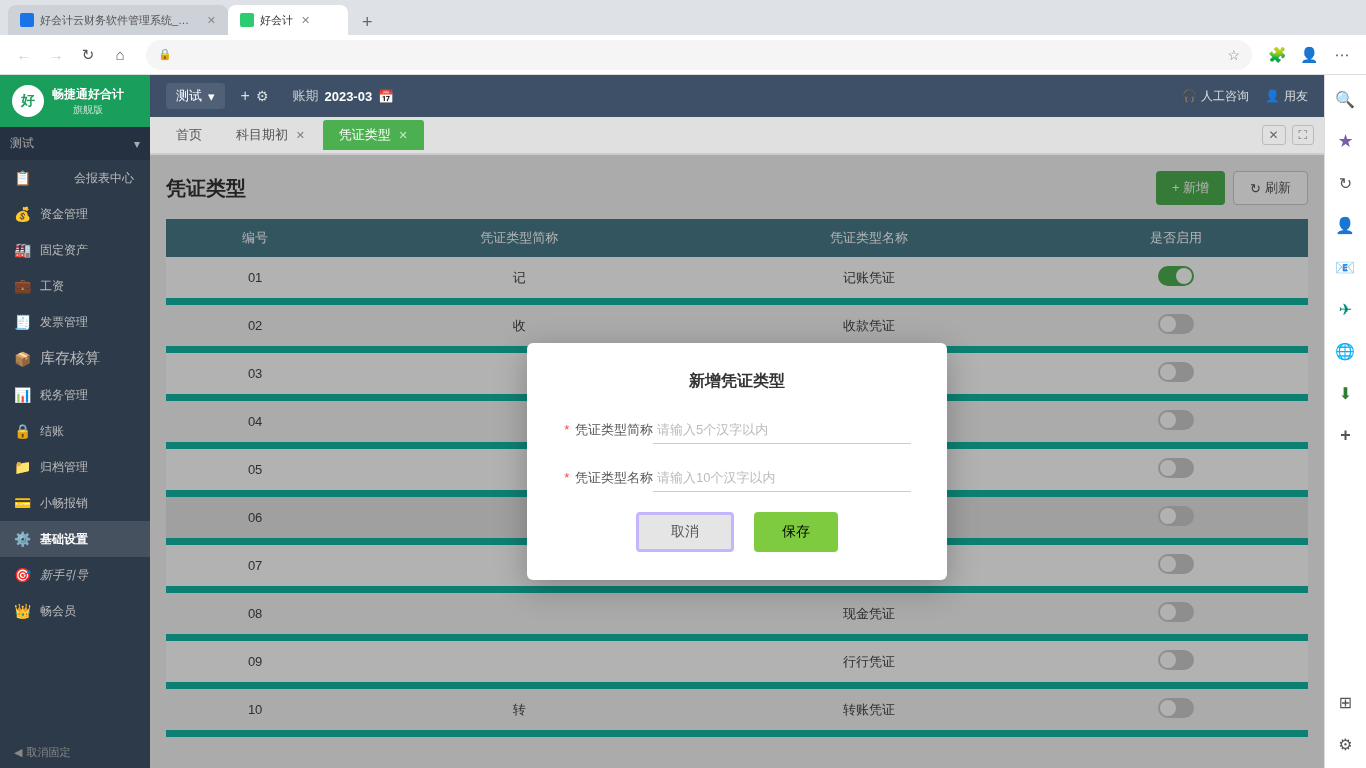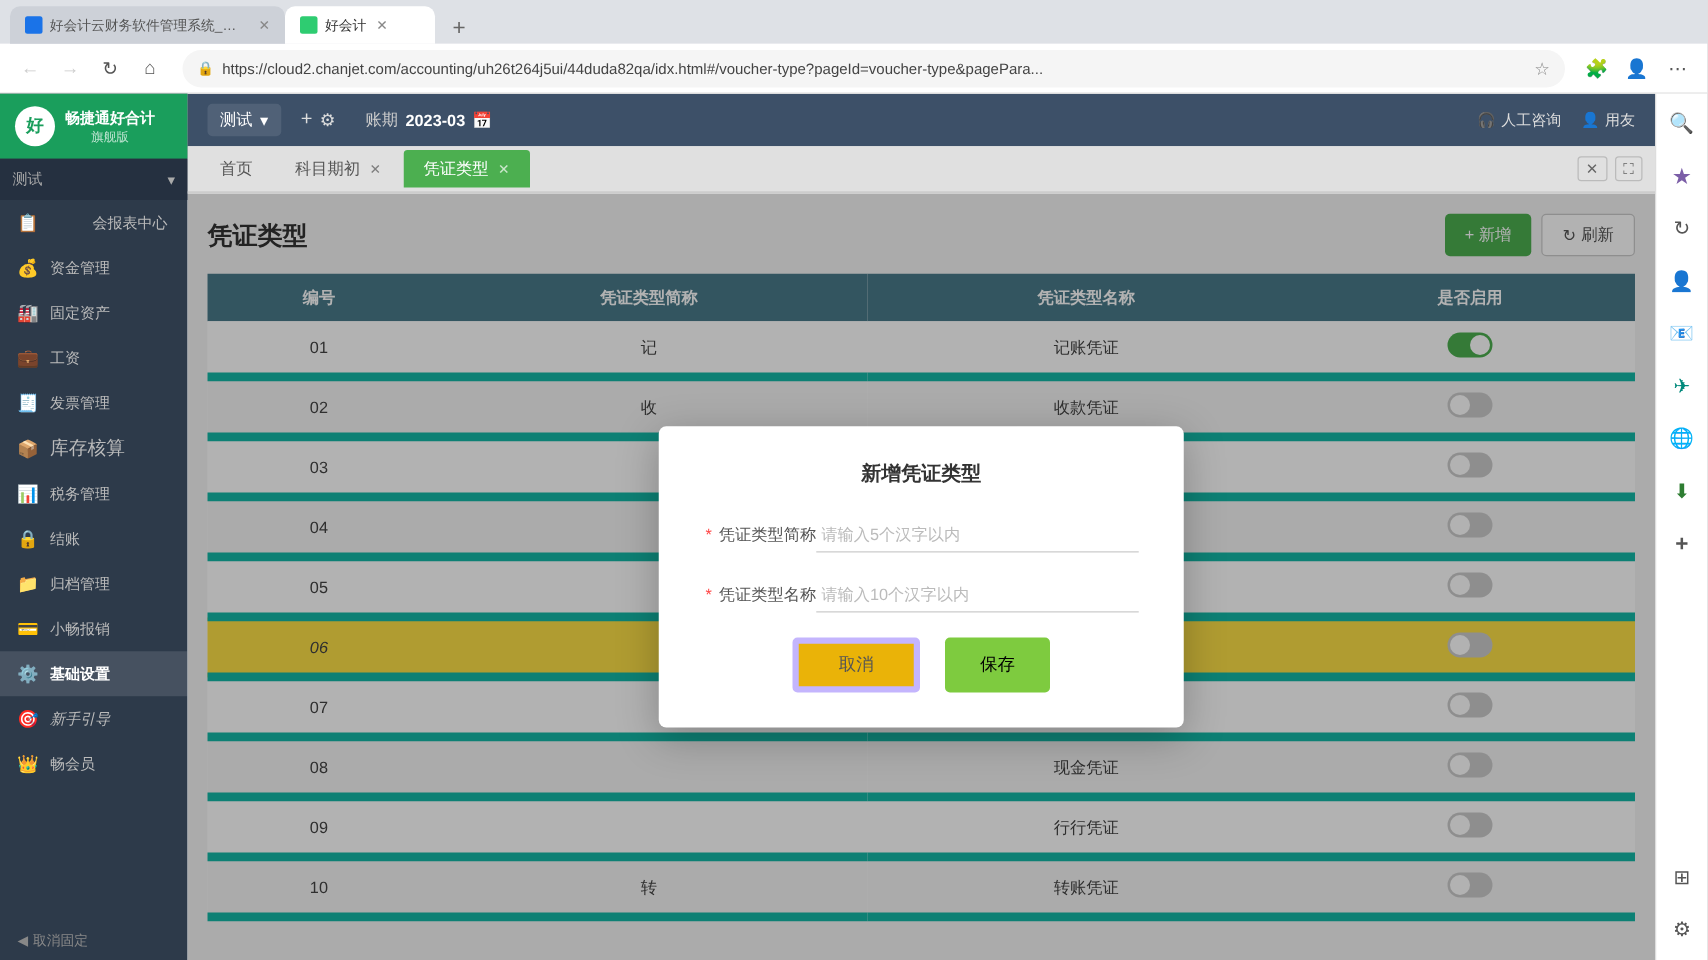--- a/index.html
+++ b/index.html
@@ -51,41 +51,41 @@
     .content-area { flex: 1; padding: 16px; overflow: auto; background: #f5f5f5; }
     .page-header { display: flex; align-items: center; justify-content: space-between; margin-bottom: 14px; }
     .page-title { font-size: 20px; font-weight: bold; color: #333; }
     .page-actions { display: flex; gap: 8px; }
     .btn-primary { background: #4caf50; color: #fff; border: none; padding: 7px 16px; border-radius: 4px; cursor: pointer; font-size: 13px; display: flex; align-items: center; gap: 4px; }
     .btn-secondary { background: #fff; color: #555; border: 1px solid #ccc; padding: 7px 16px; border-radius: 4px; cursor: pointer; font-size: 13px; display: flex; align-items: center; gap: 4px; }
 
     
     .data-table { width: 100%; border-collapse: collapse; background: #fff; }
     .data-table thead { background: #4a7a8a; color: #fff; }
-    .data-table th { padding: 10px 14px; text-align: center; font-size: 13px; font-weight: bold; }
+    .data-table th { padding: 10px 14px; text-align: center; font-size: 13px; font-weight: normal; }
     .data-table td { padding: 9px 14px; text-align: center; font-size: 13px; color: #444; border-bottom: 7px solid #14b8a6; }
     .data-table tr:nth-child(even) { background: #f9f9f9; }
     .toggle-switch { width: 36px; height: 20px; border-radius: 10px; display: inline-flex; align-items: center; cursor: pointer; position: relative; }
     .toggle-switch.on { background: #4caf50; }
     .toggle-switch.off { background: #ccc; }
     .toggle-thumb { width: 16px; height: 16px; border-radius: 50%; background: #fff; position: absolute; }
     .toggle-switch.on .toggle-thumb { right: 2px; }
     .toggle-switch.off .toggle-thumb { left: 2px; }
 
     
     .modal-overlay { position: absolute; top: 0; left: 0; right: 0; bottom: 0; background: rgba(0,0,0,0.3); display: flex; align-items: center; justify-content: center; z-index: 100; }
     .modal { background: #fff; border-radius: 6px; padding: 28px 36px; width: 420px; box-shadow: 0 8px 32px rgba(0,0,0,0.25); position: relative; }
     .modal-title { font-size: 16px; font-weight: bold; color: #333; margin-bottom: 24px; text-align: center; }
     .form-row { display: flex; align-items: center; margin-bottom: 20px; }
     .form-label { font-size: 13px; color: #555; width: 90px; text-align: right; flex-shrink: 0; }
     .form-label-required { color: #f44; margin-right: 2px; }
     .form-input { flex: 1; border: none; border-bottom: 1px solid #ccc; padding: 6px 4px; font-size: 13px; color: #333; outline: none; background: transparent; }
     .form-input::placeholder { color: #bbb; }
     .modal-actions { display: flex; justify-content: center; gap: 20px; margin-top: 10px; }
-    .btn-cancel { background: #eab308; color: #555; border: 5px solid #c4b5fd; padding: 8px 32px; border-radius: 4px; cursor: pointer; font-size: 14px; }
+    .btn-cancel { background: #e5e5e5; color: #555; border: 3px solid #c4b5fd; padding: 8px 32px; border-radius: 4px; cursor: pointer; font-size: 14px; }
     .btn-save { background: #7ecb3f; color: #000000; border: none; padding: 8px 28px; border-radius: 4px; cursor: pointer; font-size: 14px; }
 
     
     .right-panel { width: 42px; background: #fff; border-left: 1px solid #ddd; display: flex; flex-direction: column; align-items: center; padding: 8px 0; gap: 10px; flex-shrink: 0; }
     .right-panel-btn { width: 32px; height: 32px; display: flex; align-items: center; justify-content: center; cursor: pointer; color: #555; font-size: 16px; border-radius: 4px; }
     .right-panel-btn.purple { color: #7b5ea7; }
     .right-panel-btn.blue { color: #1565c0; }
     .right-panel-btn.teal { color: #00897b; }
     .right-panel-btn.indigo { color: #3949ab; }
     .right-panel-btn.green { color: #2e7d32; }
@@ -115,21 +115,20 @@
     </div>
     <button class="tab-new">+</button>
   </div>
   <div class="nav-bar">
     <div class="nav-btn disabled">←</div>
     <div class="nav-btn disabled">→</div>
     <div class="nav-btn">↻</div>
     <div class="nav-btn">⌂</div>
     <div class="address-bar">
       <span class="address-bar-lock">🔒</span>
-      <span style="font-size:12px; color:#444;">https://cloud2.chanjet.com/accounting/uh26t264j5ui/44duda82qa/idx.html#/voucher-type?pageId=voucher-type&amp;pagePara...</span>
       <span style="margin-left:auto; color:#888; font-size:14px;">☆</span>
     </div>
     <div class="nav-actions">
       <div class="nav-btn">🧩</div>
       <div class="nav-btn">👤</div>
       <div class="nav-btn">⋯</div>
     </div>
   </div>
 </div>
 
@@ -308,21 +307,21 @@
                   </div></td>
               </tr>
               <tr style="background: rgb(255, 255, 255);">
                 <td>05</td>
                 <td></td>
                 <td>付款凭证</td>
                 <td><div class="toggle-switch off">
                     <div class="toggle-thumb"></div>
                   </div></td>
               </tr>
-              <tr style="background: #fde047; font-style: italic;">
+              <tr style="background: #e5e5e5;">
                 <td>06</td>
                 <td></td>
                 <td>收款凭证</td>
                 <td><div class="toggle-switch off">
                     <div class="toggle-thumb"></div>
                   </div></td>
               </tr>
               <tr style="background: rgb(255, 255, 255);">
                 <td>07</td>
                 <td></td>

